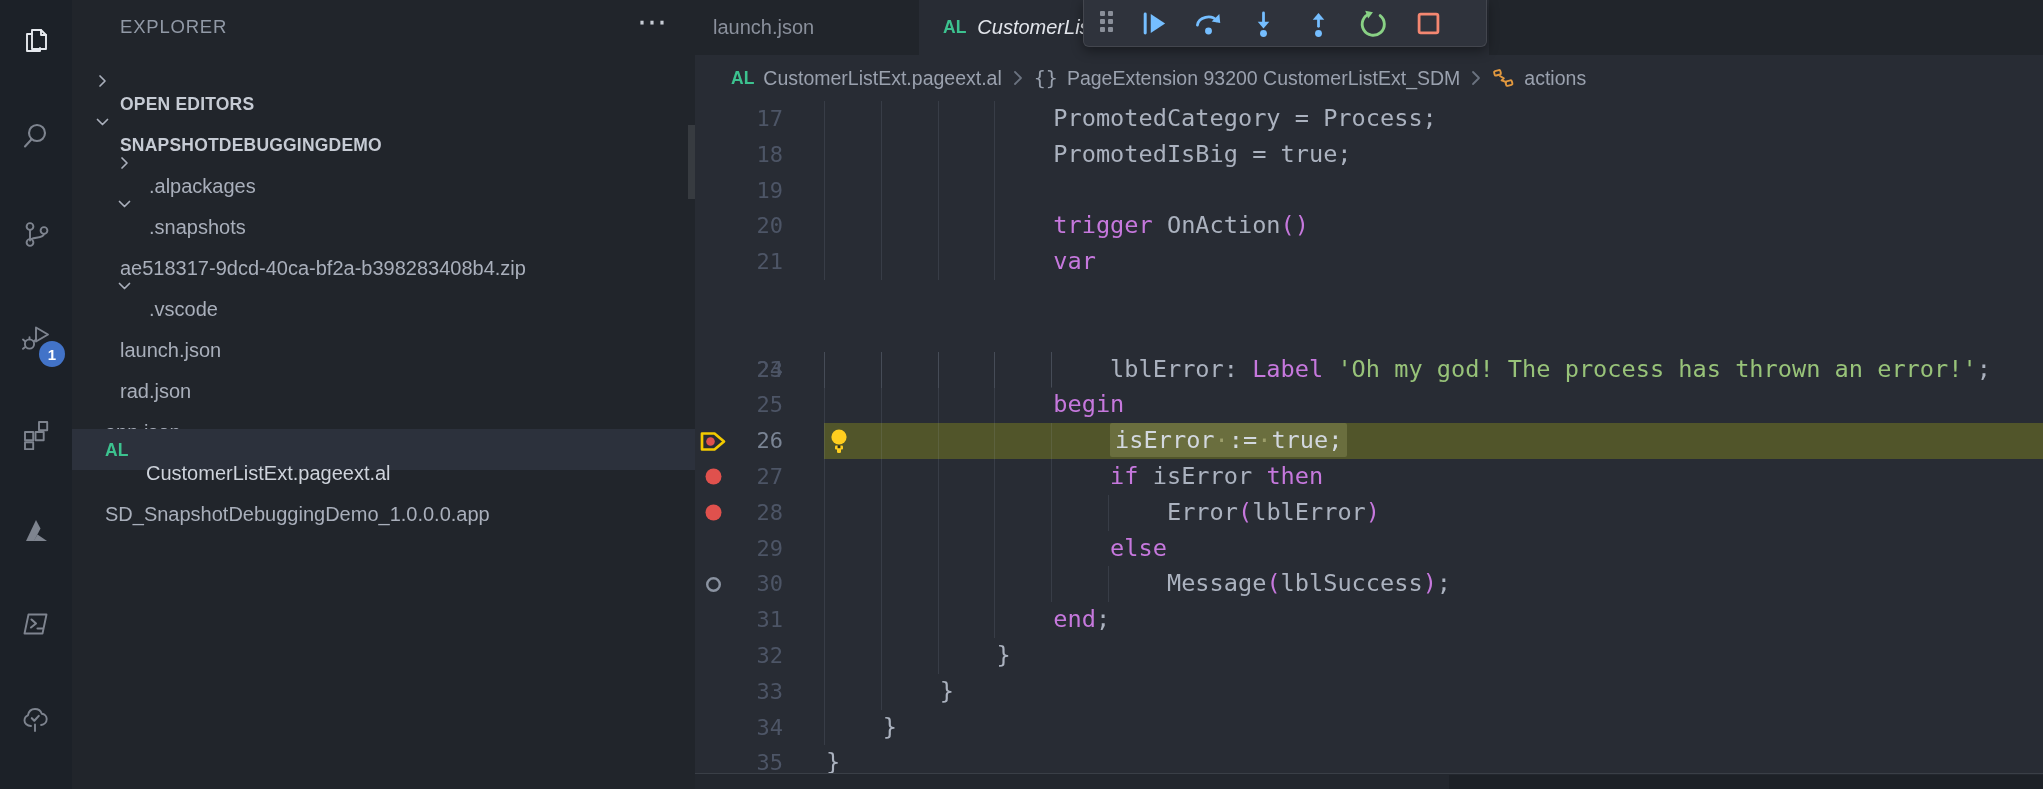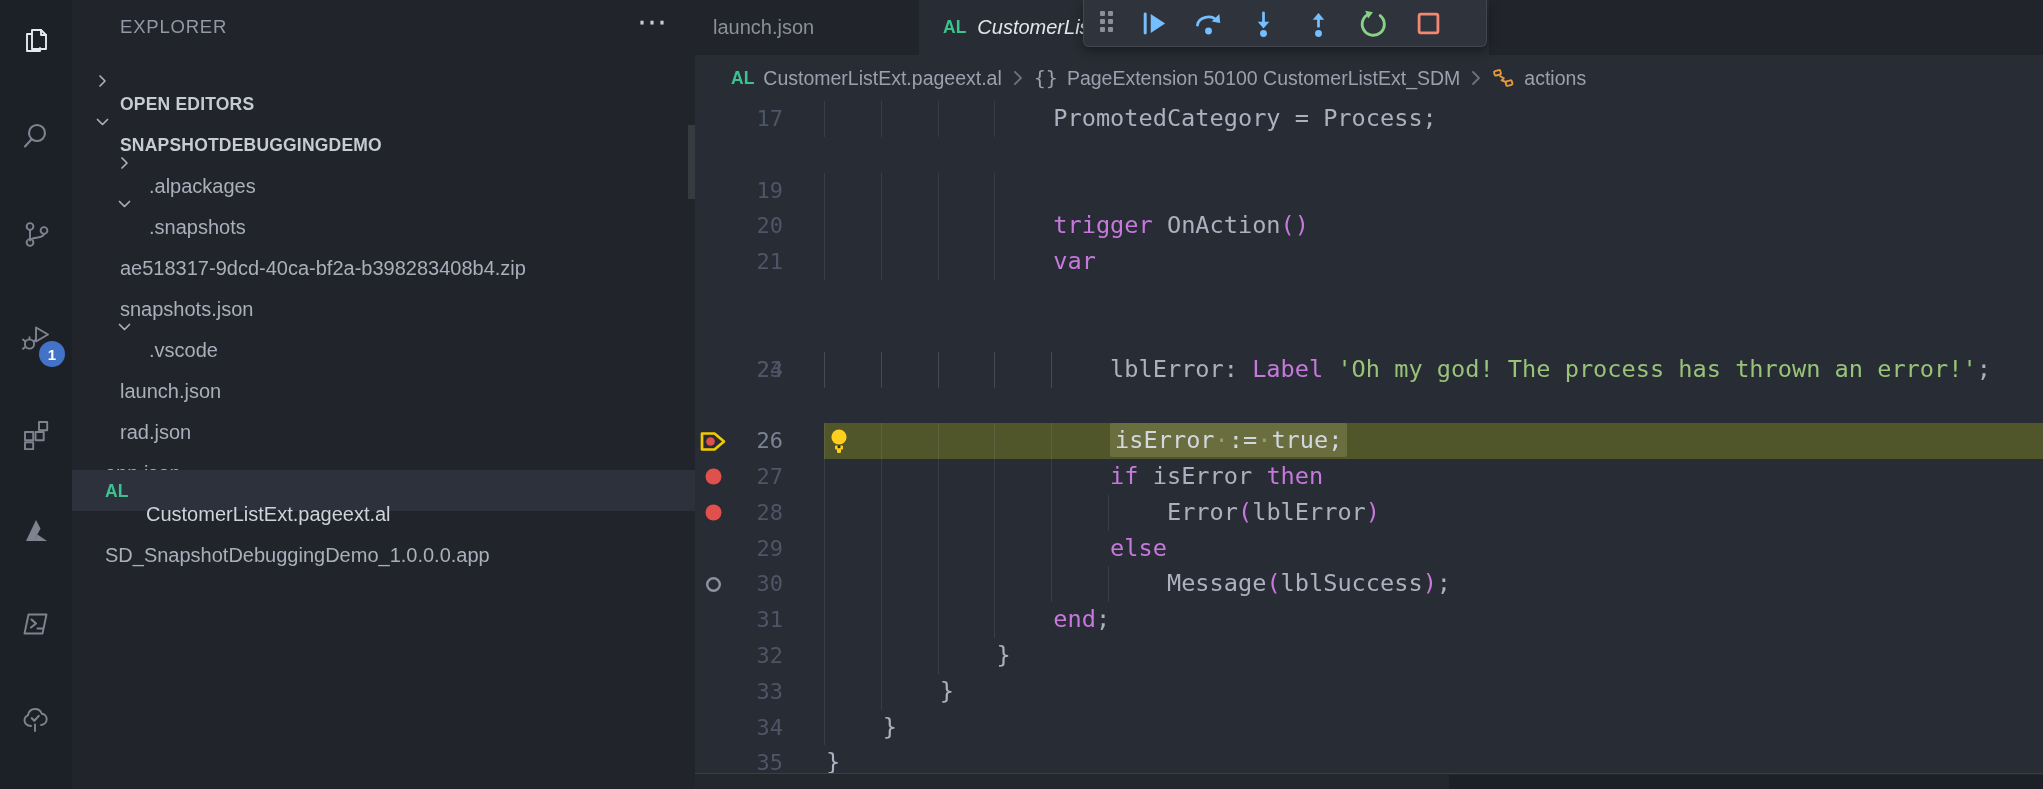--- a/index.html
+++ b/index.html
@@ -179,23 +179,20 @@
             <svg width="17" height="17" viewBox="0 0 17 17" fill="none" stroke="currentColor" stroke-width="1.9" stroke-linecap="round" stroke-linejoin="round">
               <path d="M3.5 6 L8.5 11 L13.5 6" stroke-width="1.7"></path>
             </svg>
           </span>
           <span class="lbl" style="left: 77px;">.snapshots</span>
         </div>
         <div class="tree-row ">
           <span class="lbl" style="left: 48px;">ae518317-9dcd-40ca-bf2a-b398283408b4.zip</span>
         </div>
         <div class="tree-row ">
-          <span class="lbl" style="left: 48px;">snapshots.json</span>
-        </div>
-        <div class="tree-row ">
           <span class="ico" style="display: flex; position: absolute; left: 44px; top: 50%; transform: translateY(-50%);">
             <svg width="17" height="17" viewBox="0 0 17 17" fill="none" stroke="currentColor" stroke-width="1.9" stroke-linecap="round" stroke-linejoin="round">
               <path d="M3.5 6 L8.5 11 L13.5 6" stroke-width="1.7"></path>
             </svg>
           </span>
           <span class="lbl" style="left: 77px;">.vscode</span>
         </div>
         <div class="tree-row ">
           <span class="lbl" style="left: 48px;">launch.json</span>
         </div>
@@ -293,21 +290,21 @@
         </span>
         <span class="bc-sep">
           <span class="ico" style="display: flex;">
             <svg width="14" height="20" viewBox="0 0 14 20" fill="none" stroke="currentColor" stroke-width="1.9" stroke-linecap="round" stroke-linejoin="round">
               <path d="M4 4 L10 10 L4 16" stroke-width="1.8"></path>
             </svg>
           </span>
         </span>
         <span class="bc-item">
           <span class="ns-icon">{}</span>
-          <span>PageExtension 50100 CustomerListExt_SDM</span>
+          <span>PageExtension 93200 CustomerListExt_SDM</span>
         </span>
         <span class="bc-sep">
           <span class="ico" style="display: flex;">
             <svg width="14" height="20" viewBox="0 0 14 20" fill="none" stroke="currentColor" stroke-width="1.9" stroke-linecap="round" stroke-linejoin="round">
               <path d="M4 4 L10 10 L4 16" stroke-width="1.8"></path>
             </svg>
           </span>
         </span>
         <span class="bc-item">
           <span class="actions-icon">
@@ -324,20 +321,29 @@
 
     <div class="code-row" style="top: 0px;">
           <div class="guide" style="left: 129px;"></div>
           <div class="guide" style="left: 185.824px;"></div>
           <div class="guide" style="left: 242.648px;"></div>
           <div class="guide" style="left: 299.472px;"></div>
           <div class="bp-cell"></div>
           <div class="lnum">17</div>
           <div class="code-text" style="padding-left: 227.296px;"><span class="tok-pl">PromotedCategory = Process;</span></div>
         </div>
+        <div class="code-row" style="top: 35.8px;">
+          <div class="guide" style="left: 129px;"></div>
+          <div class="guide" style="left: 185.824px;"></div>
+          <div class="guide" style="left: 242.648px;"></div>
+          <div class="guide" style="left: 299.472px;"></div>
+          <div class="bp-cell"></div>
+          <div class="lnum">18</div>
+          <div class="code-text" style="padding-left: 227.296px;"><span class="tok-pl">PromotedIsBig = true;</span></div>
+        </div>
         <div class="code-row" style="top: 71.6px;">
           <div class="guide" style="left: 129px;"></div>
           <div class="guide" style="left: 185.824px;"></div>
           <div class="guide" style="left: 242.648px;"></div>
           <div class="guide" style="left: 299.472px;"></div>
           <div class="bp-cell"></div>
           <div class="lnum">19</div>
           <div class="code-text" style="padding-left: 0px;"></div>
         </div>
         <div class="code-row" style="top: 107.4px;">
@@ -369,20 +375,29 @@
           <div class="code-text" style="padding-left: 284.12px;"><span class="tok-pl">lblError: </span><span class="tok-kw">Label</span><span class="tok-pl"> </span><span class="tok-str">'Oh my god! The process has thrown an error!'</span><span class="tok-pl">;</span></div>
         </div>
         <div class="code-row" style="top: 250.6px;">
           <div class="guide" style="left: 129px;"></div>
           <div class="guide" style="left: 185.824px;"></div>
           <div class="guide" style="left: 242.648px;"></div>
           <div class="guide" style="left: 299.472px;"></div>
           <div class="guide" style="left: 356.296px;"></div>
           <div class="bp-cell"></div>
           <div class="lnum">24</div>
+        </div>
+        <div class="code-row" style="top: 286.4px;">
+          <div class="guide" style="left: 129px;"></div>
+          <div class="guide" style="left: 185.824px;"></div>
+          <div class="guide" style="left: 242.648px;"></div>
+          <div class="guide" style="left: 299.472px;"></div>
+          <div class="bp-cell"></div>
+          <div class="lnum">25</div>
+          <div class="code-text" style="padding-left: 227.296px;"><span class="tok-kw">begin</span></div>
         </div>
         <div class="code-row current" style="top: 322.2px;">
           <div class="band"></div>
           <div class="guide" style="left: 129px;"></div>
           <div class="guide" style="left: 185.824px;"></div>
           <div class="guide" style="left: 242.648px;"></div>
           <div class="guide" style="left: 299.472px;"></div>
           <div class="guide" style="left: 356.296px;"></div>
           <div class="bp-cell">
             <span class="ico" style="display: flex;">

